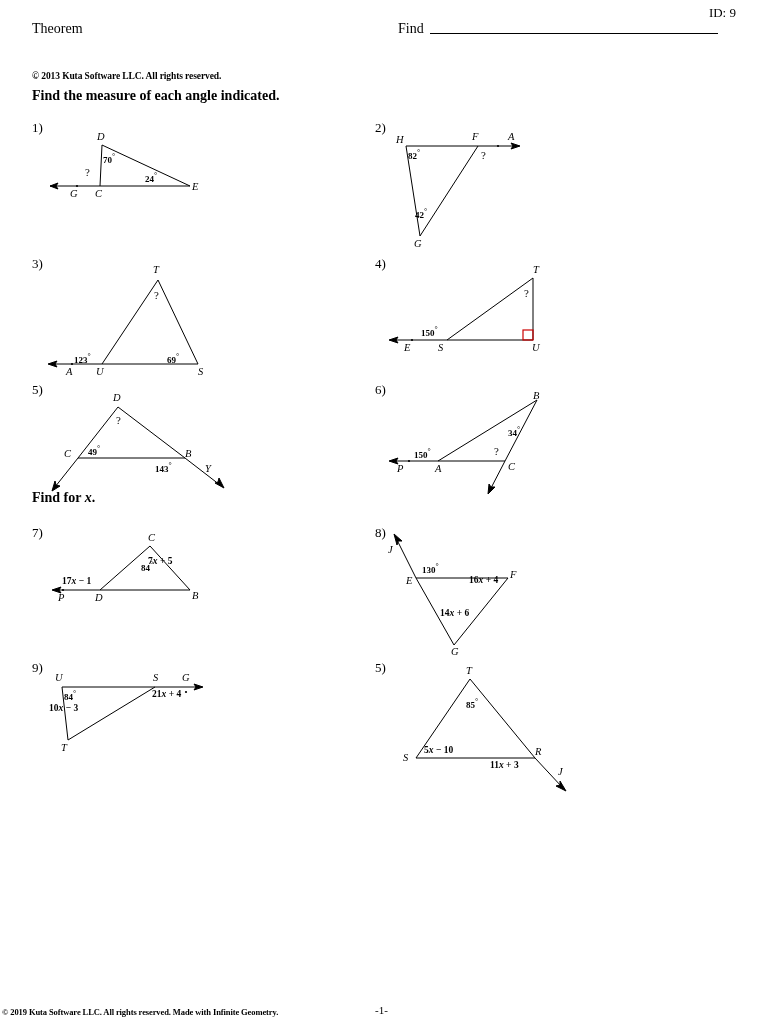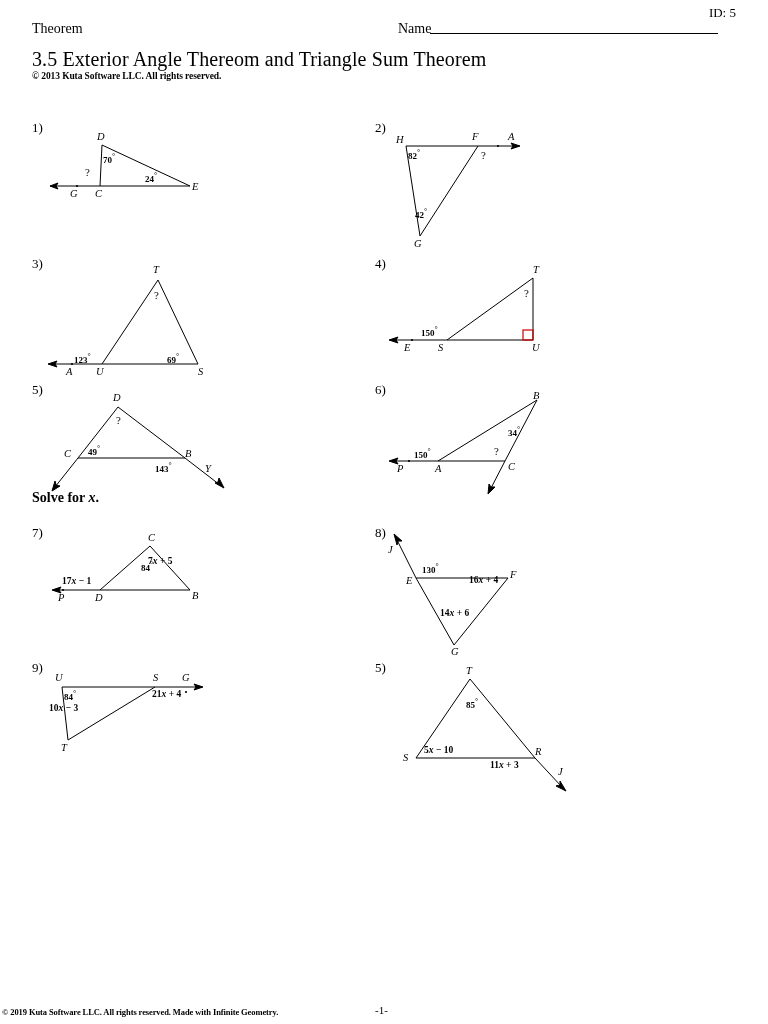--- a/index.html
+++ b/index.html
@@ -132,27 +132,27 @@
     top: 1004px;
     font-size: 11px;
     font-family: "Liberation Serif", serif;
   }
 </style>
 </head>
 <body>
 
 <div class="page">
 
-  <div class="id-line">ID: 5</div>
+  <div class="id-line">ID: 9</div>
   <div class="course">Theorem</div>
-  <div class="name-label">Name</div>
+  <div class="name-label">Find</div>
   <div class="name-rule"></div>
-  <div class="worksheet-title">3.5  Exterior Angle Thereom and Triangle Sum Theorem</div>
   <div class="copyright-top">© 2013 Kuta Software LLC.  All rights reserved.</div>
-  <div class="directions d2"><span>Solve for </span><span class="ital">x</span><span>.</span></div>
+  <div class="directions d1">Find the measure of each angle indicated.</div>
+  <div class="directions d2"><span>Find for </span><span class="ital">x</span><span>.</span></div>
 
   <div class="problem" style="left:0;top:0;width:340px;height:220px">
     <div class="prob-num" style="left:32px;top:120px">1)</div>
     <svg class="fig" width="340" height="220">
       <g stroke="#000" stroke-width="1" fill="none">
         <line x1="102" y1="145" x2="100" y2="186"></line>
         <line x1="102" y1="145" x2="190" y2="186"></line>
         <line x1="100" y1="186" x2="190" y2="186"></line>
         <line x1="100" y1="186" x2="50" y2="186"></line>
         <path d="M 50 186 L 58 183 L 56 186 L 58 189 Z" fill="#000"></path>

